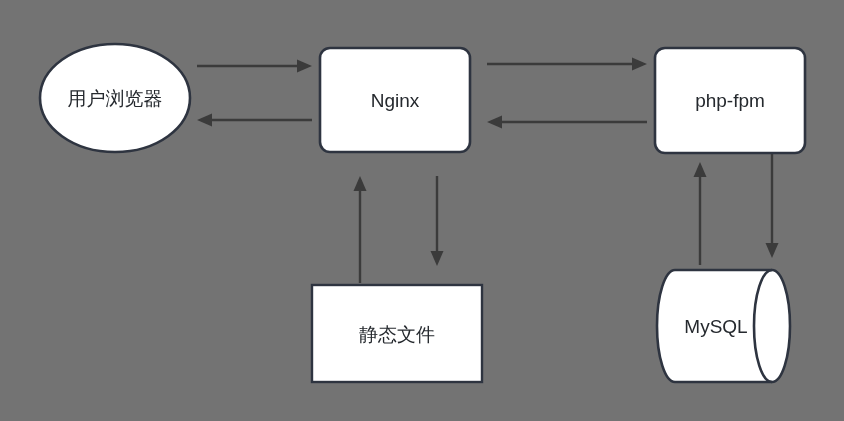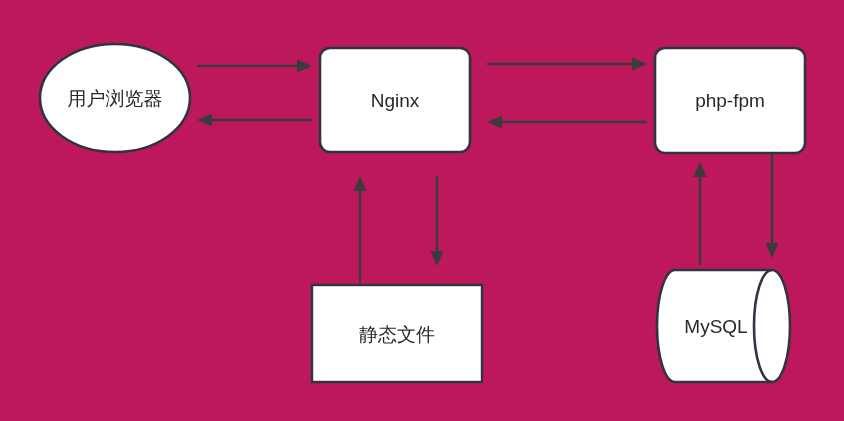--- a/index.html
+++ b/index.html
@@ -11,21 +11,21 @@
     width: 844px;
     height: 421px;
     background: #eeeeee;
     font-family: "Liberation Sans", "DejaVu Sans", sans-serif;
     overflow: hidden;
   }
   #diagram-root {
     position: relative;
     width: 844px;
     height: 421px;
-    background: #be185d;
+    background: #737373;
     text-decoration: underline;
   }
   #diagram-svg {
     position: absolute;
     left: 0;
     top: 0;
     width: 844px;
     height: 421px;
     display: block;
   }

